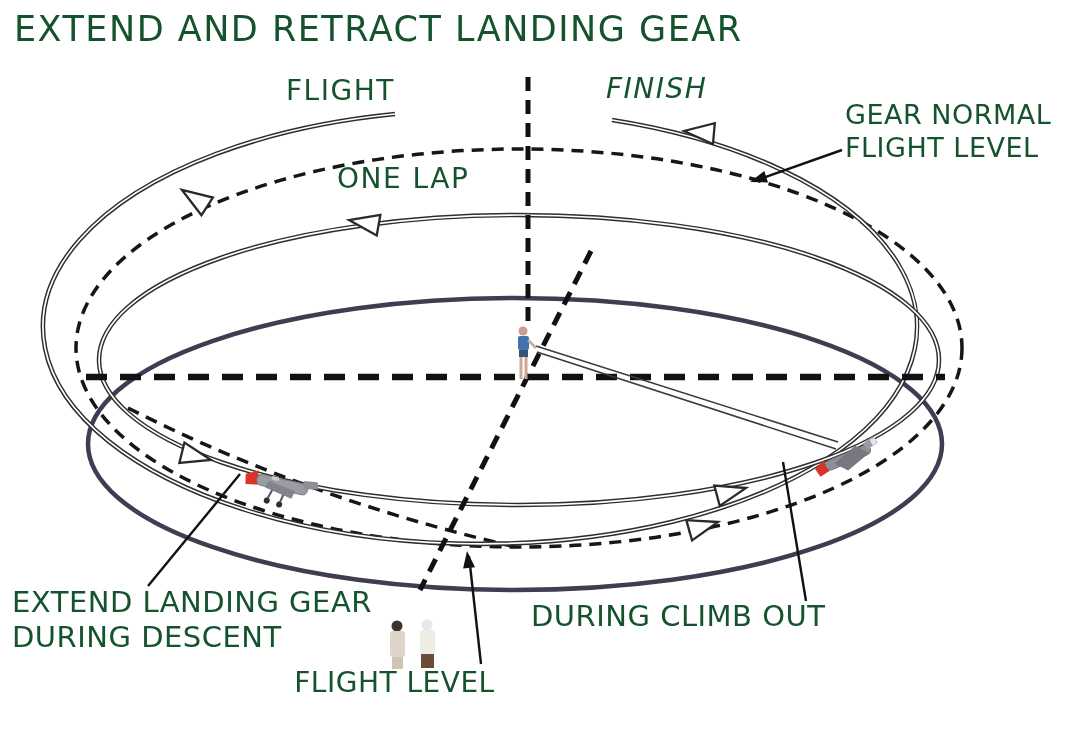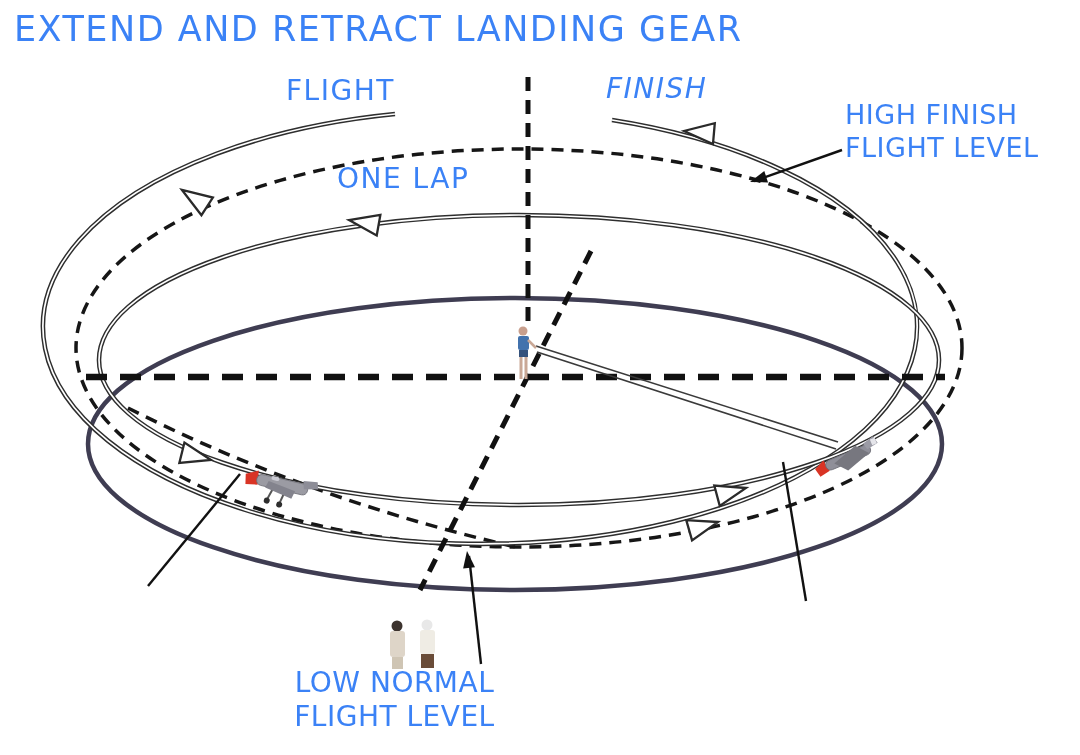--- a/index.html
+++ b/index.html
@@ -1,21 +1,21 @@
 <!DOCTYPE html>
 <html><head>
 <meta charset="utf-8">
 <style>
   html,body{margin:0;padding:0;background:#ffffff;}
   #stage{
     position:relative;width:1080px;height:755px;background:#ffffff;overflow:hidden;
     font-family:"DejaVu Sans","Liberation Sans",sans-serif;color:#161616;
   }
   #diagram-svg{position:absolute;left:0;top:0;}
-  .lbl{position:absolute;white-space:nowrap;line-height:1.22;color:#3b82f6;}
+  .lbl{position:absolute;white-space:nowrap;line-height:1.22;color:#14532d;}
   .title{left:14px;top:8px;font-size:35px;letter-spacing:1.5px;}
   .start{left:286px;top:74px;font-size:28px;letter-spacing:1.5px;}
   .finish{left:606px;top:72px;font-size:28px;letter-spacing:1.5px;font-style:italic;}
   .onelap{left:337px;top:162px;font-size:28px;letter-spacing:1.5px;}
   .high{left:845px;top:99px;font-size:27px;letter-spacing:0.5px;}
   .extend{left:12px;top:585px;font-size:29px;letter-spacing:0.5px;}
   .low{left:272px;top:666px;width:245px;text-align:center;font-size:28px;letter-spacing:0.5px;}
   .retract{left:531px;top:599px;font-size:29px;letter-spacing:0.5px;}
 </style>
 </head>
@@ -107,26 +107,30 @@
 
   <div class="lbl title">EXTEND AND RETRACT LANDING GEAR</div>
 
   <div class="lbl start">FLIGHT</div>
 
   <div class="lbl finish">FINISH</div>
 
   <div class="lbl onelap">ONE LAP</div>
 
   <div class="lbl high">
-    <div>HIGH FINISH</div>
+    <div>GEAR NORMAL</div>
     <div>FLIGHT LEVEL</div>
   </div>
 
+  <div class="lbl extend">
+    <div>EXTEND LANDING GEAR</div>
+    <div>DURING DESCENT</div>
+  </div>
 
   <div class="lbl low">
-    <div>LOW NORMAL</div>
     <div>FLIGHT LEVEL</div>
   </div>
 
   <div class="lbl retract">
+    <div>DURING CLIMB OUT</div>
   </div>
 
 </div>
 
 </body></html>

